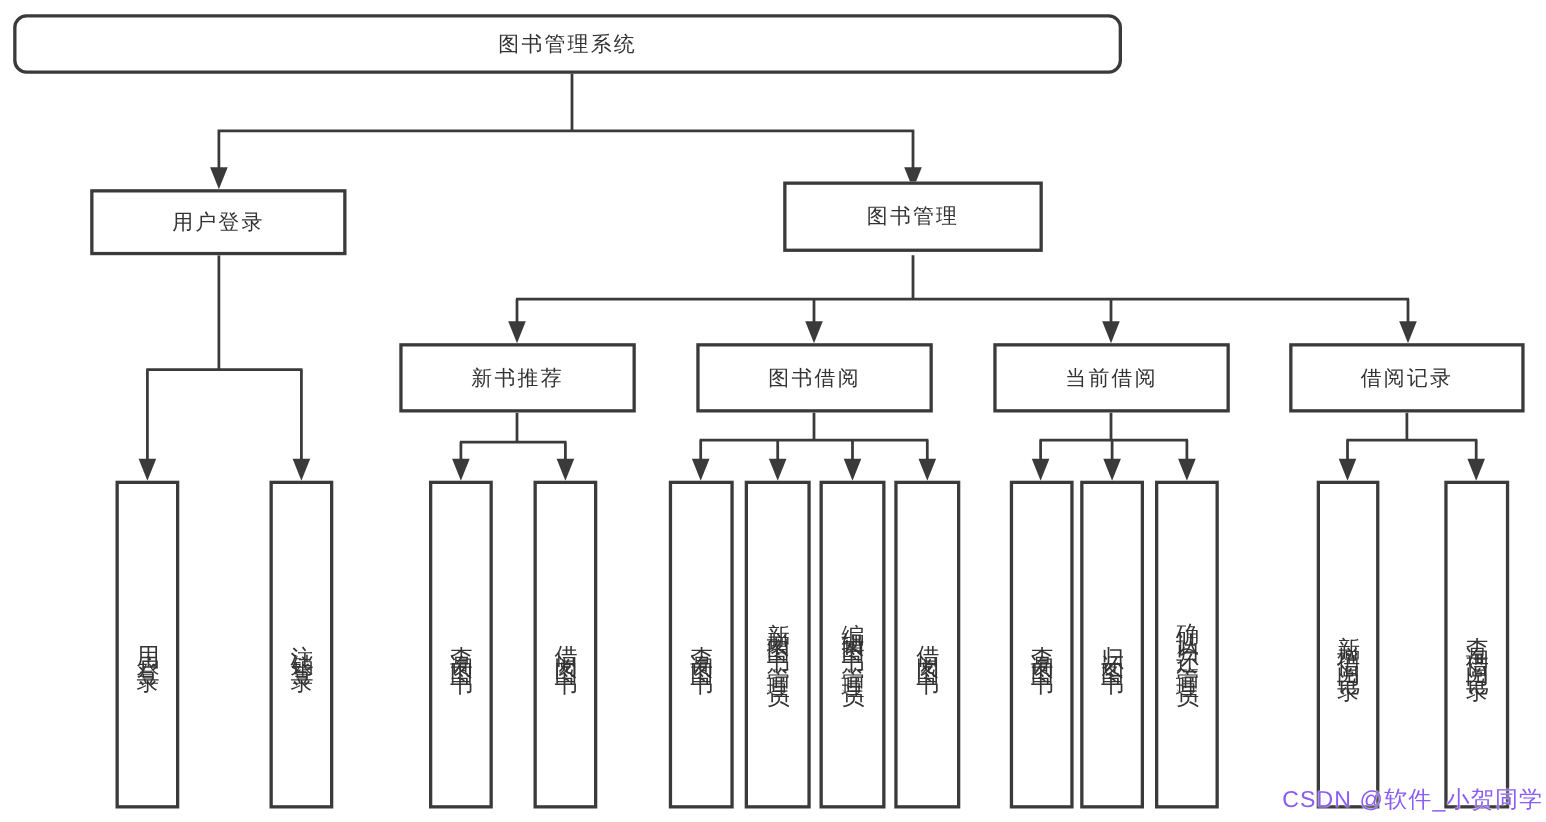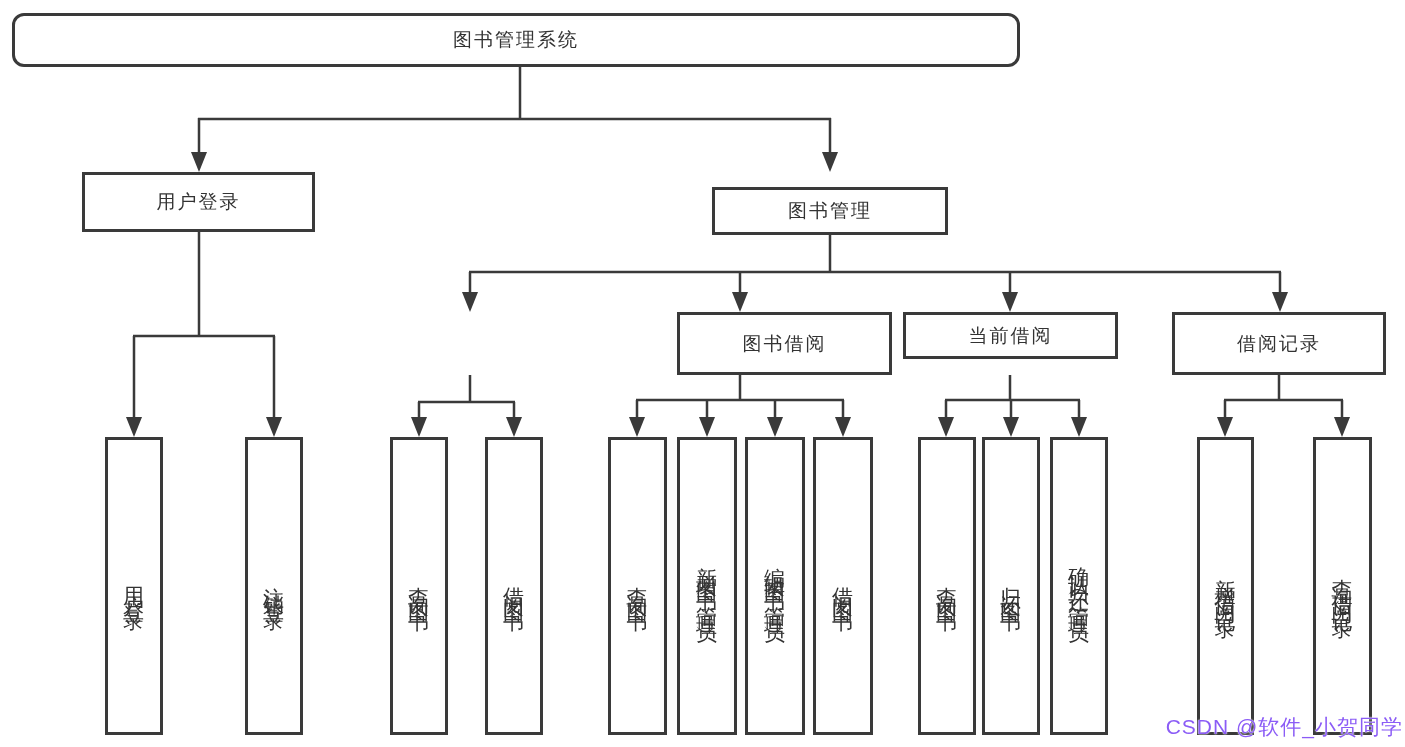--- a/index.html
+++ b/index.html
@@ -99,28 +99,31 @@
     </g>
   </svg>
 
   <div class="node h root" style="left:12px; top:13px; width:1008px; height:54px;border-radius:12px;">
     <span>图书管理系统</span>
   </div>
 
   <div class="node h" style="left:82px; top:172px; width:233px; height:60px;">
     <span>用户登录</span>
   </div>
-  <div class="node h" style="left:712px; top:187px; width:236px; height:48px;justify-content:center;">
+  <div class="node h" style="left:712px; top:165px; width:236px; height:64px;justify-content:center;">
     <span>图书管理</span>
   </div>
 
-  <div class="node h" style="left:633px; top:312px; width:215px; height:63px;margin-left:44px;">
+  <div class="node h" style="left:363px; top:312px; width:215px; height:63px;">
+    <span>新书推荐</span>
+  </div>
+  <div class="node h" style="left:633px; top:312px; width:215px; height:63px;">
     <span>图书借阅</span>
   </div>
-  <div class="node h" style="left:903px; top:312px; width:215px; height:47px;">
+  <div class="node h" style="left:903px; top:312px; width:215px; height:63px;">
     <span>当前借阅</span>
   </div>
   <div class="node h" style="left:1172px; top:312px; width:214px; height:63px;">
     <span>借阅记录</span>
   </div>
 
   <div class="node v" style="left:105px; top:437px; width:58px; height:298px;">
     <span>用户登录</span>
   </div>
   <div class="node v" style="left:245px; top:437px; width:58px; height:298px;">

